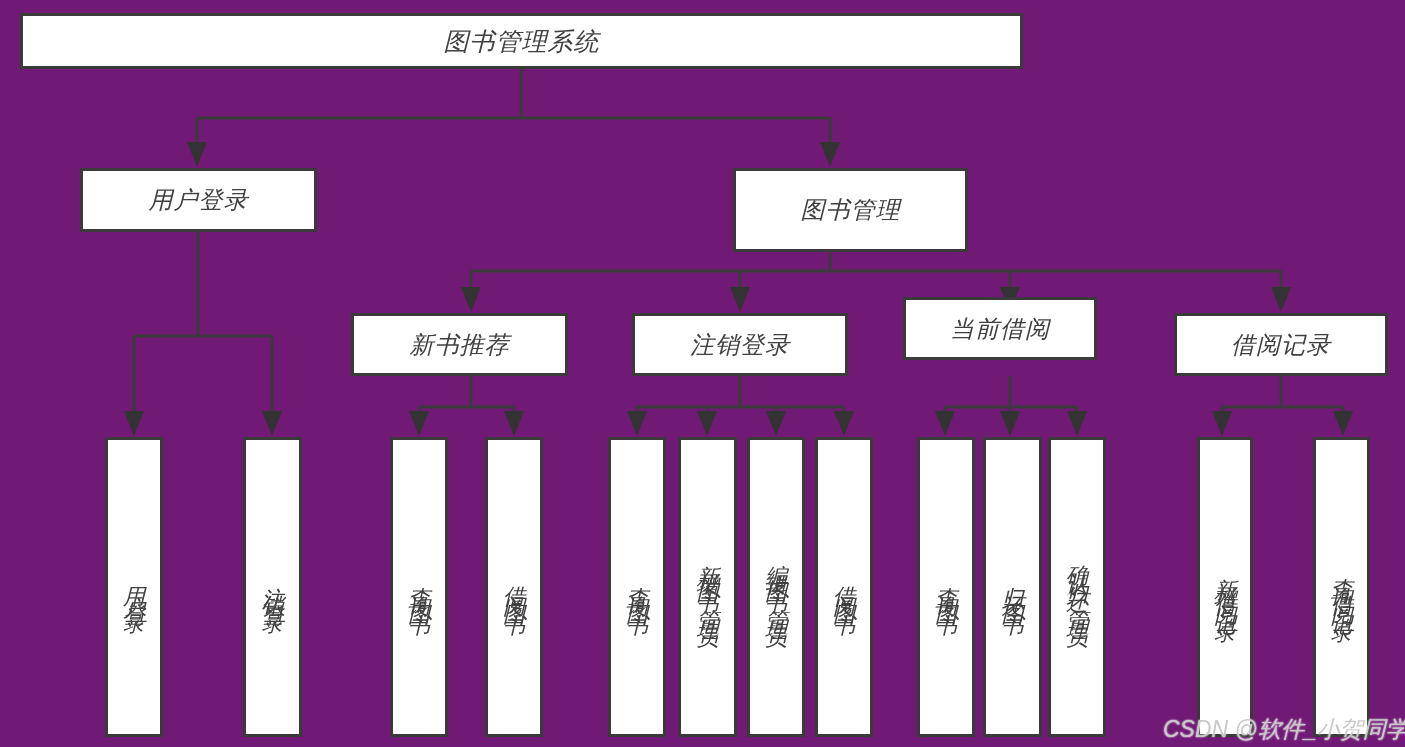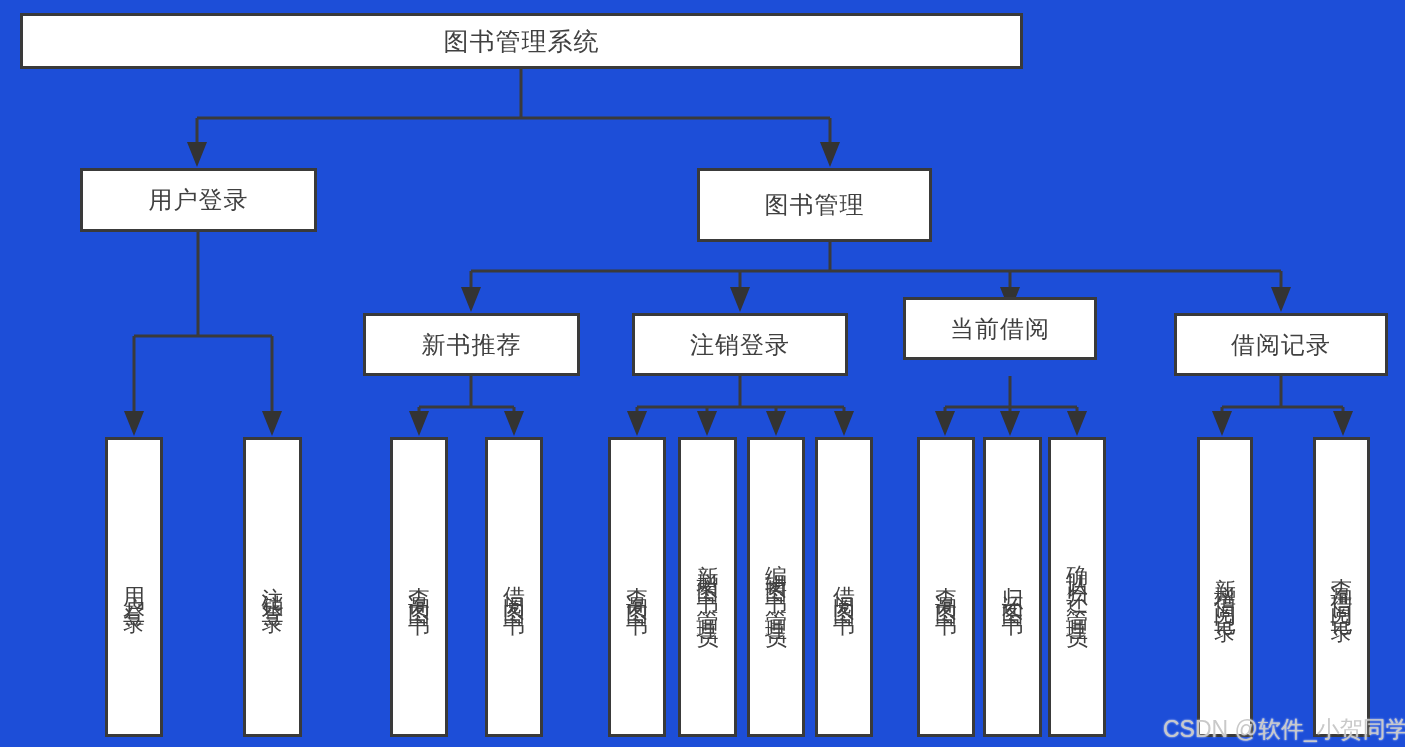--- a/index.html
+++ b/index.html
@@ -1,22 +1,23 @@
 <!DOCTYPE html>
 <html><head>
 <meta charset="utf-8">
 <style>
   html, body { margin: 0; padding: 0; background: #ffffff; }
   .stage {
     position: relative;
     width: 1405px;
     height: 747px;
-    background: #1d4ed8;
+    background: #701a75;
     font-family: "Liberation Sans", sans-serif;
     overflow: hidden;
+    font-style: italic;
   }
   .connectors {
     position: absolute;
     left: 0; top: 0;
     width: 1405px; height: 747px;
   }
   .node {
     position: absolute;
     box-sizing: border-box;
     background: #ffffff;
@@ -95,25 +96,25 @@
     </g>
   </svg>
 
   <div class="node" style="left:20px; top:13px; width:1003px; height:56px;">
     <span class="h-label root-label">图书管理系统</span>
   </div>
 
   <div class="node" style="left:80px; top:168px; width:237px; height:64px;">
     <span class="h-label">用户登录</span>
   </div>
-  <div class="node" style="left:697px; top:168px; width:235px; height:74px;">
+  <div class="node" style="left:733px; top:168px; width:235px; height:84px;">
     <span class="h-label">图书管理</span>
   </div>
 
-  <div class="node" style="left:363px; top:313px; width:217px; height:63px;">
+  <div class="node" style="left:351px; top:313px; width:217px; height:63px;">
     <span class="h-label">新书推荐</span>
   </div>
   <div class="node" style="left:632px; top:313px; width:216px; height:63px;">
     <span class="h-label">注销登录</span>
   </div>
   <div class="node" style="left:903px; top:297px; width:194px; height:63px;">
     <span class="h-label">当前借阅</span>
   </div>
   <div class="node" style="left:1174px; top:313px; width:214px; height:63px;">
     <span class="h-label">借阅记录</span>

